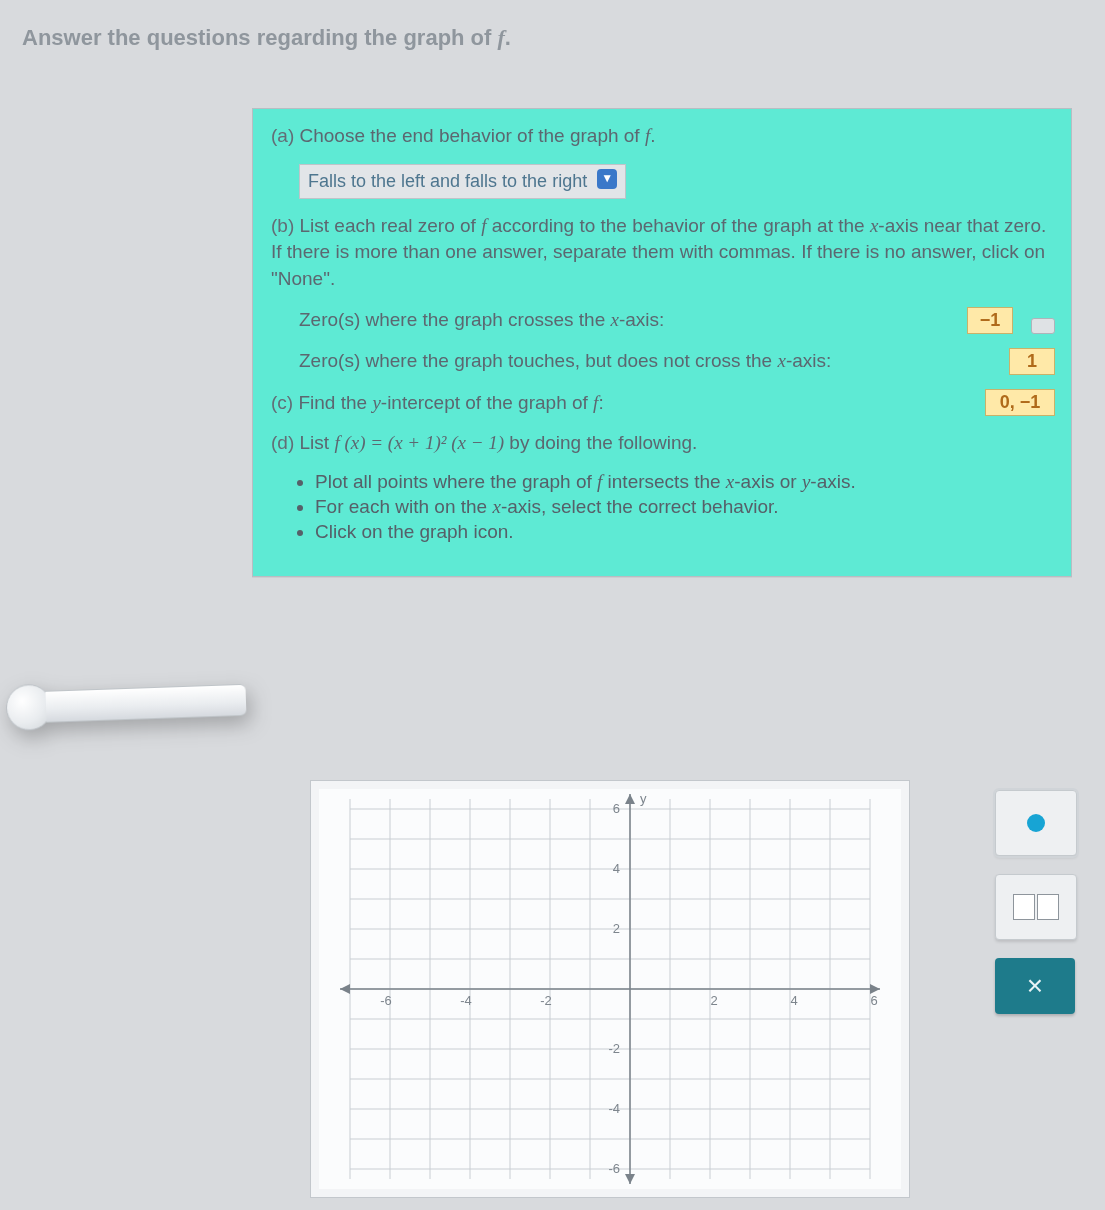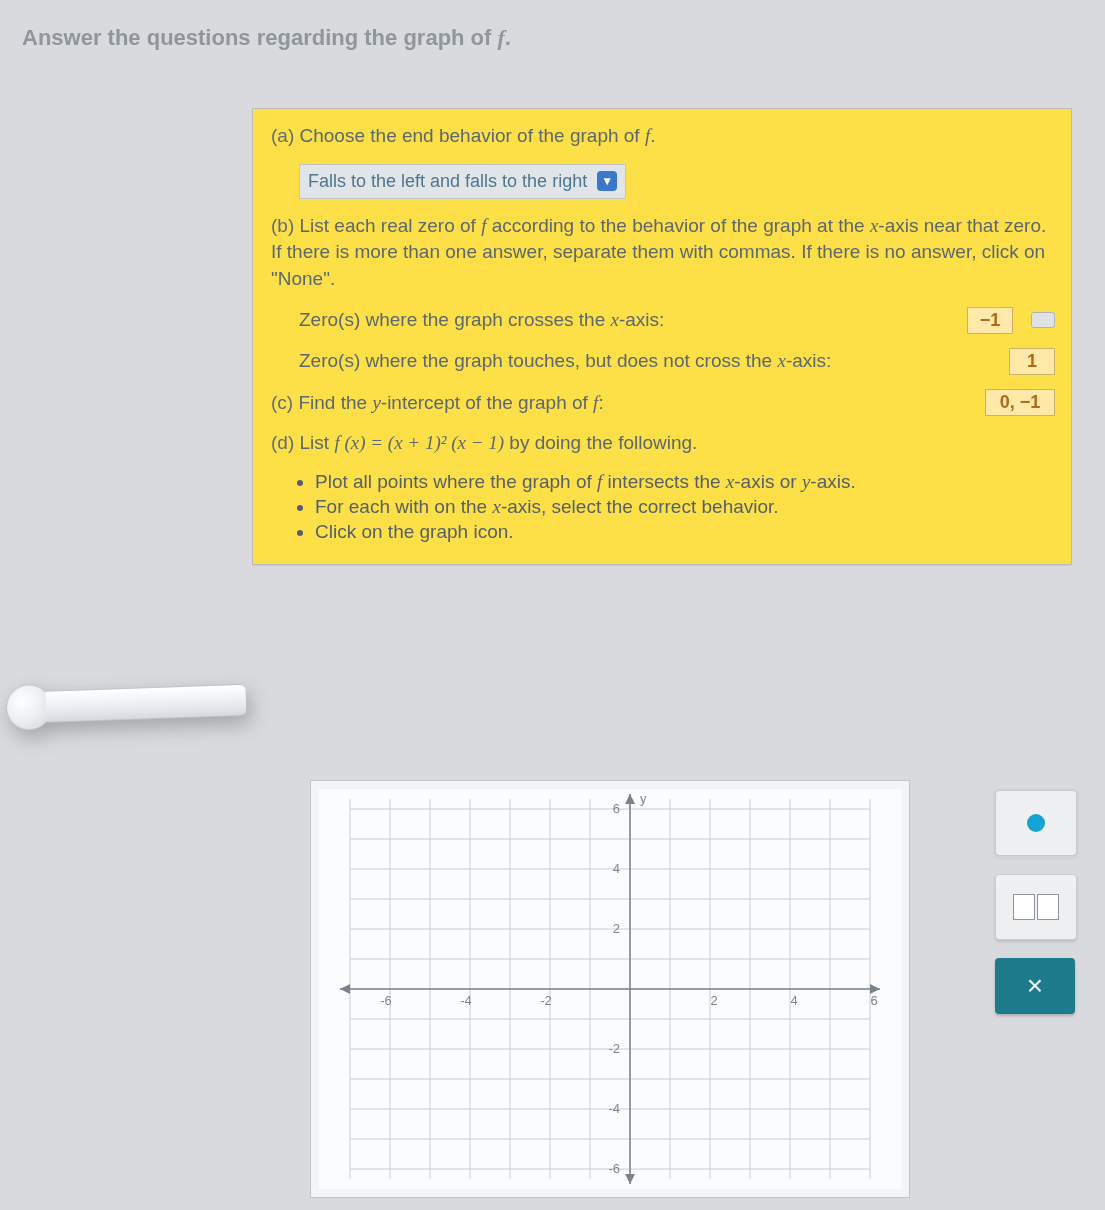--- a/index.html
+++ b/index.html
@@ -16,31 +16,31 @@
     padding:23px 20px 4px 22px;
     font-size:22px;
     font-weight:600;
     color:#8f969d;
     line-height:1.35;
   }
   .panel{
     position:absolute;
     left:252px; top:108px;
     width:820px;
-    background:#fde047;
+    background:#5eead4;
     border:1px solid #b8bdc2;
     box-shadow:0 1px 0 rgba(0,0,0,.05);
-    padding:14px 16px 18px 18px;
+    padding:14px 16px 30px 18px;
     box-sizing:border-box;
   }
   .row{margin:0 0 14px 0; font-size:19px; line-height:1.4;}
   .part-label{color:#636d76;}
   .sub{margin-left:28px;}
   .select-mock{
-    display:inline-flex;align-items:center;gap:10px;
+    display:inline-flex;gap:10px;
     background:#e2e5e8;
     border:1px solid #bfc4c9;
     padding:4px 8px;
     color:#4e768f;
     font-size:18px;
   }
   .select-arrow{
     width:20px;height:20px;border-radius:4px;
     background:#3a78c9;
     display:inline-flex;align-items:center;justify-content:center;
@@ -158,21 +158,21 @@
     <span class="select-mock">
       <span>Falls to the left and falls to the right</span>
       <span class="select-arrow">▼</span>
     </span>
   </div>
 
   <div class="row">
     <span class="part-label">(b)</span>
     <span>List each real zero of </span><span class="fn">f</span><span> according to the behavior of the graph at the </span><span class="fn">x</span><span>-axis near that zero. If there is more than one answer, separate them with commas. If there is no answer, click on "None".</span>
   </div>
-  <div class="row sub" style="display:flex;align-items:center;gap:10px;">
+  <div class="row sub" style="display:flex;align-items:flex-end;gap:10px;">
     <span style="flex:1;">
       <span>Zero(s) where the graph crosses the </span><span class="fn">x</span><span>-axis:</span>
     </span>
     <span class="ans-box">−1</span>
     <span class="none-chip"></span>
   </div>
   <div class="row sub" style="display:flex;gap:10px;">
     <span style="flex:1;">
       <span>Zero(s) where the graph touches, but does not cross the </span><span class="fn">x</span><span>-axis:</span>
     </span>

